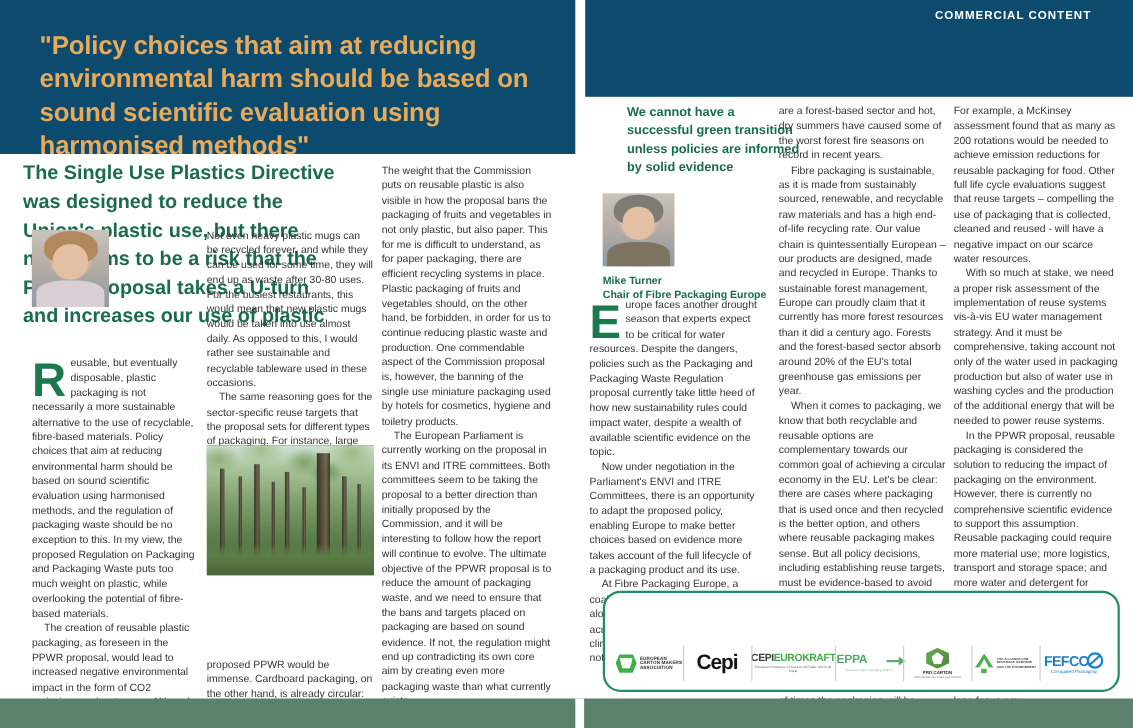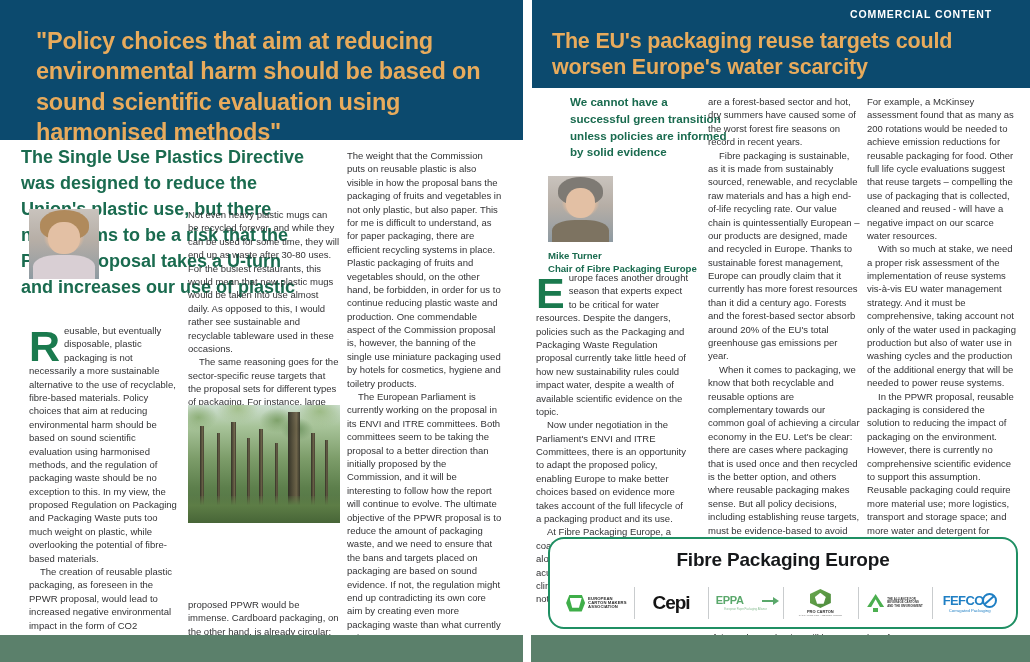--- a/index.html
+++ b/index.html
@@ -292,21 +292,20 @@
 <body>
 
 <div class="page">
 
   <div class="hdr hdr-left">
     <div class="headline">"Policy choices that aim at reducing environmental harm should be based on sound scientific evaluation using harmonised methods"</div>
   </div>
 
   <div class="hdr hdr-right">
     <div class="commercial-tag">COMMERCIAL CONTENT</div>
-    <div class="headline">The EU's packaging reuse targets could worsen Europe's water scarcity</div>
   </div>
 
   <div class="rule-div"></div>
 
   <div class="art-left">
 
     <div class="standfirst sf-left">The Single Use Plastics Directive was designed to reduce the Union's plastic use, but there now seems to be a risk that the PPWR proposal takes a U-turn and increases our use of plastic</div>
 
     <div class="portrait p-left">
       <div class="hair"></div>
@@ -377,38 +376,45 @@
 
     <div class="col rc3">
       <p>For example, a McKinsey assessment found that as many as 200 rotations would be needed to achieve emission reductions for reusable packaging for food. Other full life cycle evaluations  suggest that reuse targets – compelling the use of packaging that is collected, cleaned and reused - will have a negative impact on our scarce water resources.</p>
       <p>With so much at stake, we need a proper risk assessment of the implementation of reuse systems vis-à-vis EU water management strategy. And it must be comprehensive, taking account not only of the water used in packaging production but also of water use in washing cycles and the production of the additional energy that will be needed to power reuse systems.</p>
       <p>In the PPWR proposal, reusable packaging is considered the solution to reducing the impact of packaging on the environment. However, there is currently no comprehensive scientific evidence to support this assumption. Reusable packaging could require more material use; more logistics, transport and storage space; and more water and detergent for cleaning the packaging. Evidence shows the significant amount of water needed to implement reuse systems at an industrial level is, in most cases, unsustainable.</p>
       <p>In the EU, we take pride in policy that is based on facts. Let's not lose focus now.</p>
     </div>
   </div>
 
   <div class="fpe">
-    <div class="fpe-title">Fibre Packaging Europe</div>
     <div class="logo-row">
 
       <div class="logo-cell">
         <div class="ecma">
           <div class="mark"></div>
           <div class="tx lg-text">
             <div>EUROPEAN</div>
             <div>CARTON MAKERS</div>
             <div>ASSOCIATION</div>
           </div>
         </div>
       </div>
 
       <div class="logo-cell">
         <div class="cepi lg-text">Cepi</div>
       </div>
 
+      <div class="logo-cell">
+        <div class="ekf">
+          <div class="l1 lg-text">
+            <span class="a">CEPI</span><span class="b">EUROKRAFT</span>
+          </div>
+          <div class="l2">European Producers of Sack Kraft Paper and Kraft Paper</div>
+        </div>
+      </div>
 
       <div class="logo-cell">
         <div class="eppa">
           <div class="l1 lg-text">
             <span>EPPA</span>
             <span class="arrow"></span>
           </div>
           <div class="l2">European Paper Packaging Alliance</div>
         </div>
       </div>

